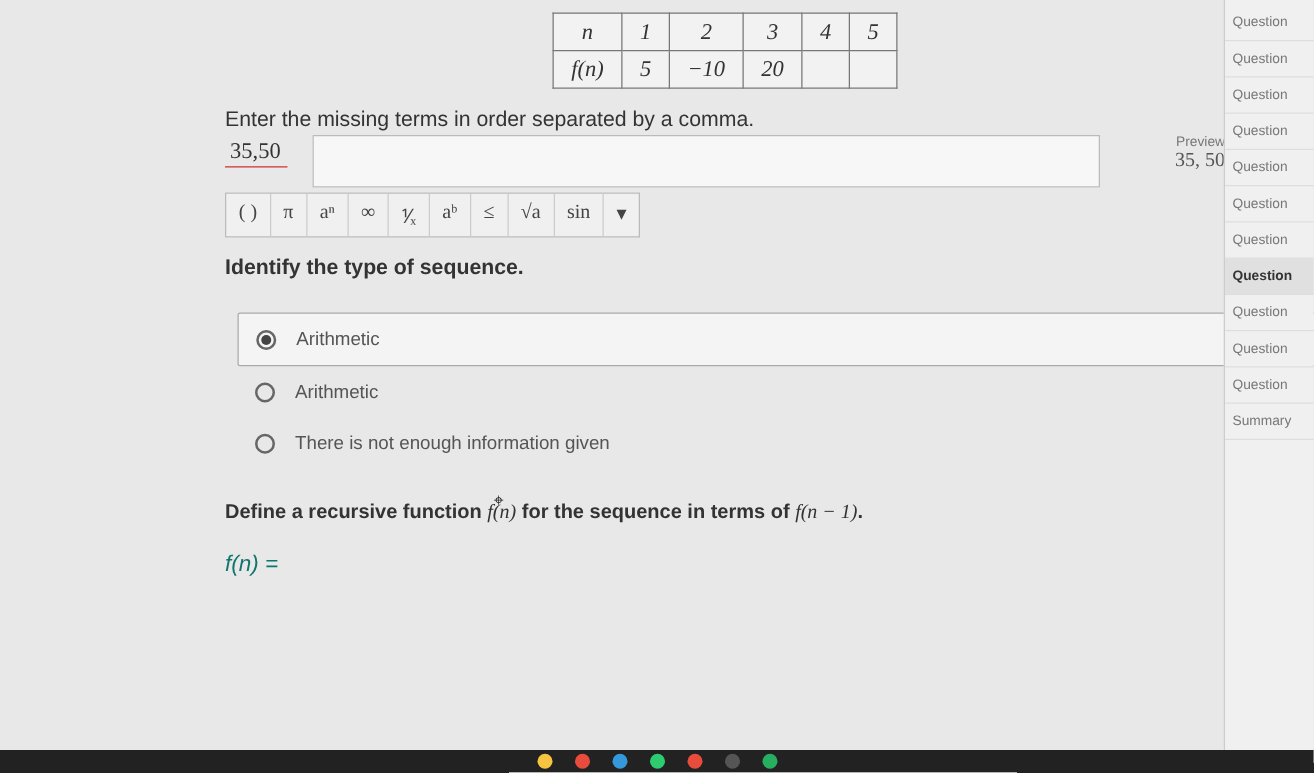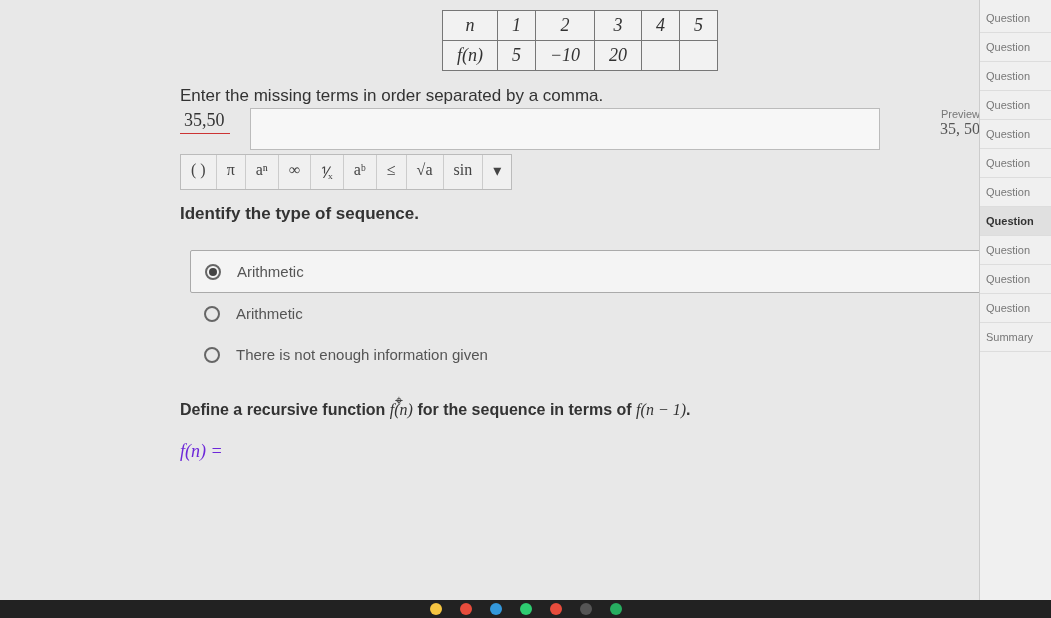--- a/index.html
+++ b/index.html
@@ -123,24 +123,24 @@
   }
   .define {
     margin-top: 26px;
     font-size: 16px;
     font-weight: bold;
     color: #333;
   }
   .define .math { font-family: 'Times New Roman', serif; font-style: italic; font-weight: normal; }
   .fn-input {
     margin-top: 22px;
-    font-family: Liberation Serif, serif;
+    font-family: Liberation Sans, sans-serif;
     font-style: italic;
     font-size: 18px;
-    color: #6d28d9;
+    color: #0f766e;
   }
 
   
   .sidebar {
     position: absolute;
     right: 0;
     top: 0;
     width: 72px;
     background: #f0f0f0;
     border-left: 1px solid #ccc;

